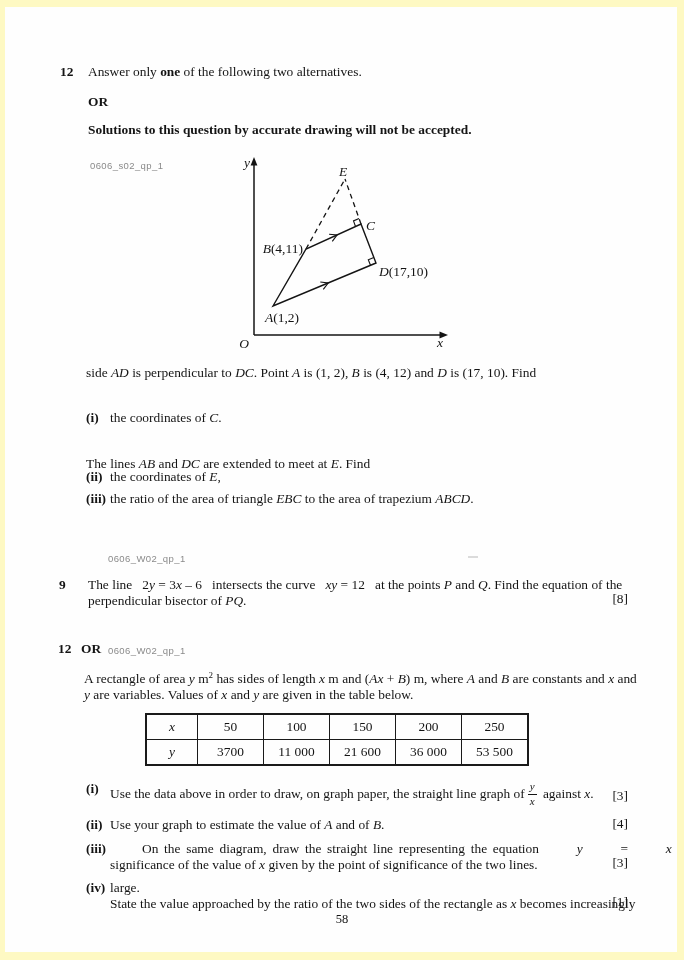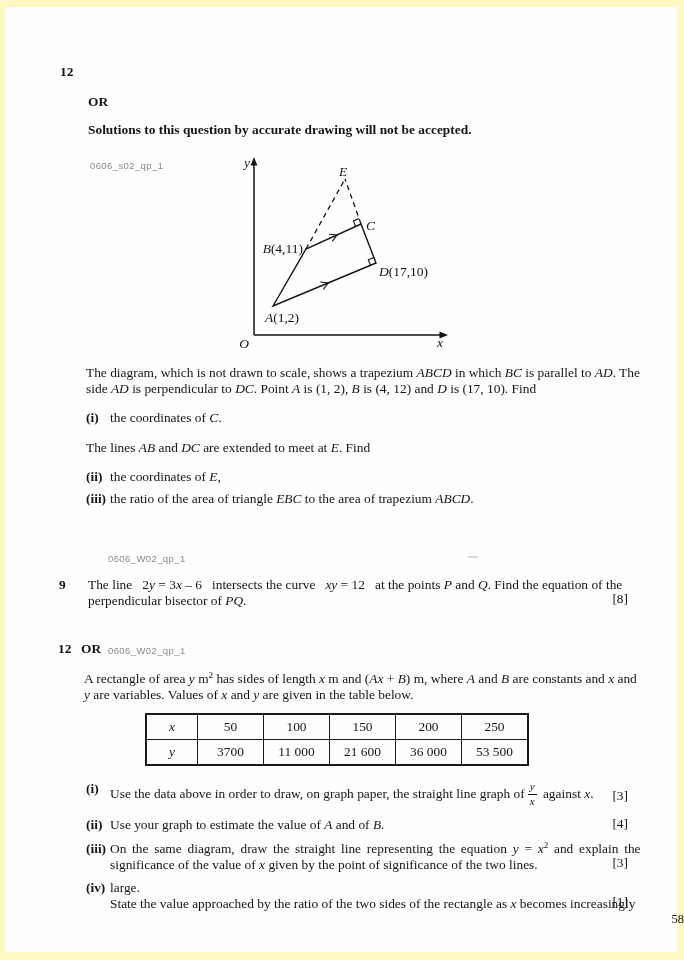--- a/index.html
+++ b/index.html
@@ -4,21 +4,21 @@
 <style>
   html,body{margin:0;padding:0;background:#222;}
   .page{position:relative;width:684px;height:960px;background:#fef9c3;overflow:hidden;
         font-family:"Liberation Serif",serif;color:#141414;}
   .sheet{position:absolute;left:5px;top:7px;width:672px;height:945px;background:#fefefe;}
   .abs{position:absolute;}
   .line{white-space:nowrap;font-size:13.4px;line-height:15.6px;}
   .b{font-weight:bold;}
   .i{font-style:italic;}
   .sup{vertical-align:super;font-size:9px;line-height:0;}
-  .ws span{word-spacing:2.4px;}
+  .ws span{word-spacing:2.4px;margin-left:32px;}
   .src{font-family:"Liberation Sans",sans-serif;font-size:9.5px;color:#8a8a8a;
        letter-spacing:.4px;white-space:nowrap;}
   .qnum{font-weight:bold;font-size:13.4px;}
   .part{position:absolute;left:86px;width:542px;}
   .plabel{position:absolute;left:0;top:0;font-weight:bold;font-size:13.4px;line-height:15.6px;}
   .ptext{margin-left:24px;}
   .mark{position:absolute;right:0;font-size:13.4px;}
   .mb{bottom:1px;} .mt{top:7px;}
   .para{position:absolute;}
   .frac{display:inline-block;vertical-align:-7px;text-align:center;font-size:11px;
@@ -41,20 +41,21 @@
   .artifact{background:#bdbdbd;opacity:.55;}
   .pagenum{font-size:12.5px;}
 </style>
 </head>
 <body>
 
 <div class="page">
   <div class="sheet"></div>
 
   <div class="abs qnum" style="left:60px;top:64px;">12</div>
+  <div class="abs line" style="left:88px;top:64px;"><span>Answer only </span><span class="b">one</span><span> of the following two alternatives.</span></div>
 
   <div class="abs line b" style="left:88px;top:94px;">OR</div>
 
   <div class="abs line b" style="left:88px;top:122px;">Solutions to this question by accurate drawing will not be accepted.</div>
 
   <div class="abs src" style="left:90px;top:160px;">0606_s02_qp_1</div>
 
   <svg class="diag" width="232" height="202" viewBox="228 148 232 202">
     <line class="ax" x1="252" y1="333" x2="252" y2="161"></line>
     <path class="fill" d="M252,155 L248.6,163.5 L255.4,163.5 Z"></path>
@@ -76,30 +77,29 @@
     <text x="247" y="346" text-anchor="end" class="it">O</text>
 
     <text x="341" y="174" text-anchor="middle"><tspan class="it">E</tspan></text>
     <text x="364" y="228"><tspan class="it">C</tspan></text>
     <text x="301" y="251" text-anchor="end"><tspan class="it">B</tspan><tspan>(4,11)</tspan></text>
     <text x="377" y="274"><tspan class="it">D</tspan><tspan>(17,10)</tspan></text>
     <text x="263" y="320"><tspan class="it">A</tspan><tspan>(1,2)</tspan></text>
   </svg>
 
   <div class="para" style="left:86px;top:365px;">
-    <div class="line"><span>The diagram, which is not drawn to scale, shows a trapezium </span><span class="i">ABCD</span><span> in which </span><span class="i">BC</span><span> is parallel to </span><span class="i">AD</span><span>. The</span></div>
     <div class="line"><span>side </span><span class="i">AD</span><span> is perpendicular to </span><span class="i">DC</span><span>. Point </span><span class="i">A</span><span> is (1, 2), </span><span class="i">B</span><span> is (4, 12) and </span><span class="i">D</span><span> is (17, 10). Find</span></div>
   </div>
 
   <div class="part" style="top:410px;">
     <span class="plabel">(i)</span>
     <div class="ptext line"><span>the coordinates of </span><span class="i">C</span><span>.</span></div>
   </div>
 
-  <div class="abs line" style="left:86px;top:440px;"><span>The lines </span><span class="i">AB</span><span> and </span><span class="i">DC</span><span> are extended to meet at </span><span class="i">E</span><span>. Find</span></div>
+  <div class="abs line" style="left:86px;top:456px;"><span>The lines </span><span class="i">AB</span><span> and </span><span class="i">DC</span><span> are extended to meet at </span><span class="i">E</span><span>. Find</span></div>
 
   <div class="part" style="top:469px;">
     <span class="plabel">(ii)</span>
     <div class="ptext line"><span>the coordinates of </span><span class="i">E</span><span>,</span></div>
   </div>
 
   <div class="part" style="top:491px;">
     <span class="plabel">(iii)</span>
     <div class="ptext line"><span>the ratio of the area of triangle </span><span class="i">EBC</span><span> to the area of trapezium </span><span class="i">ABCD</span><span>.</span></div>
   </div>
@@ -163,14 +163,14 @@
     <span class="mark mb">[3]</span>
   </div>
 
   <div class="part" style="top:880px;">
     <span class="plabel">(iv)</span>
     <div class="ptext line"><span>large.</span></div>
     <div class="ptext line"><span>State the value approached by the ratio of the two sides of the rectangle as </span><span class="i">x</span><span> becomes increasingly</span></div>
     <span class="mark mb">[1]</span>
   </div>
 
-  <div class="abs pagenum" style="left:0;top:912px;width:684px;text-align:right;">58</div>
+  <div class="abs pagenum" style="left:0;top:912px;width:684px;text-align:center;">58</div>
 </div>
 
 </body></html>

